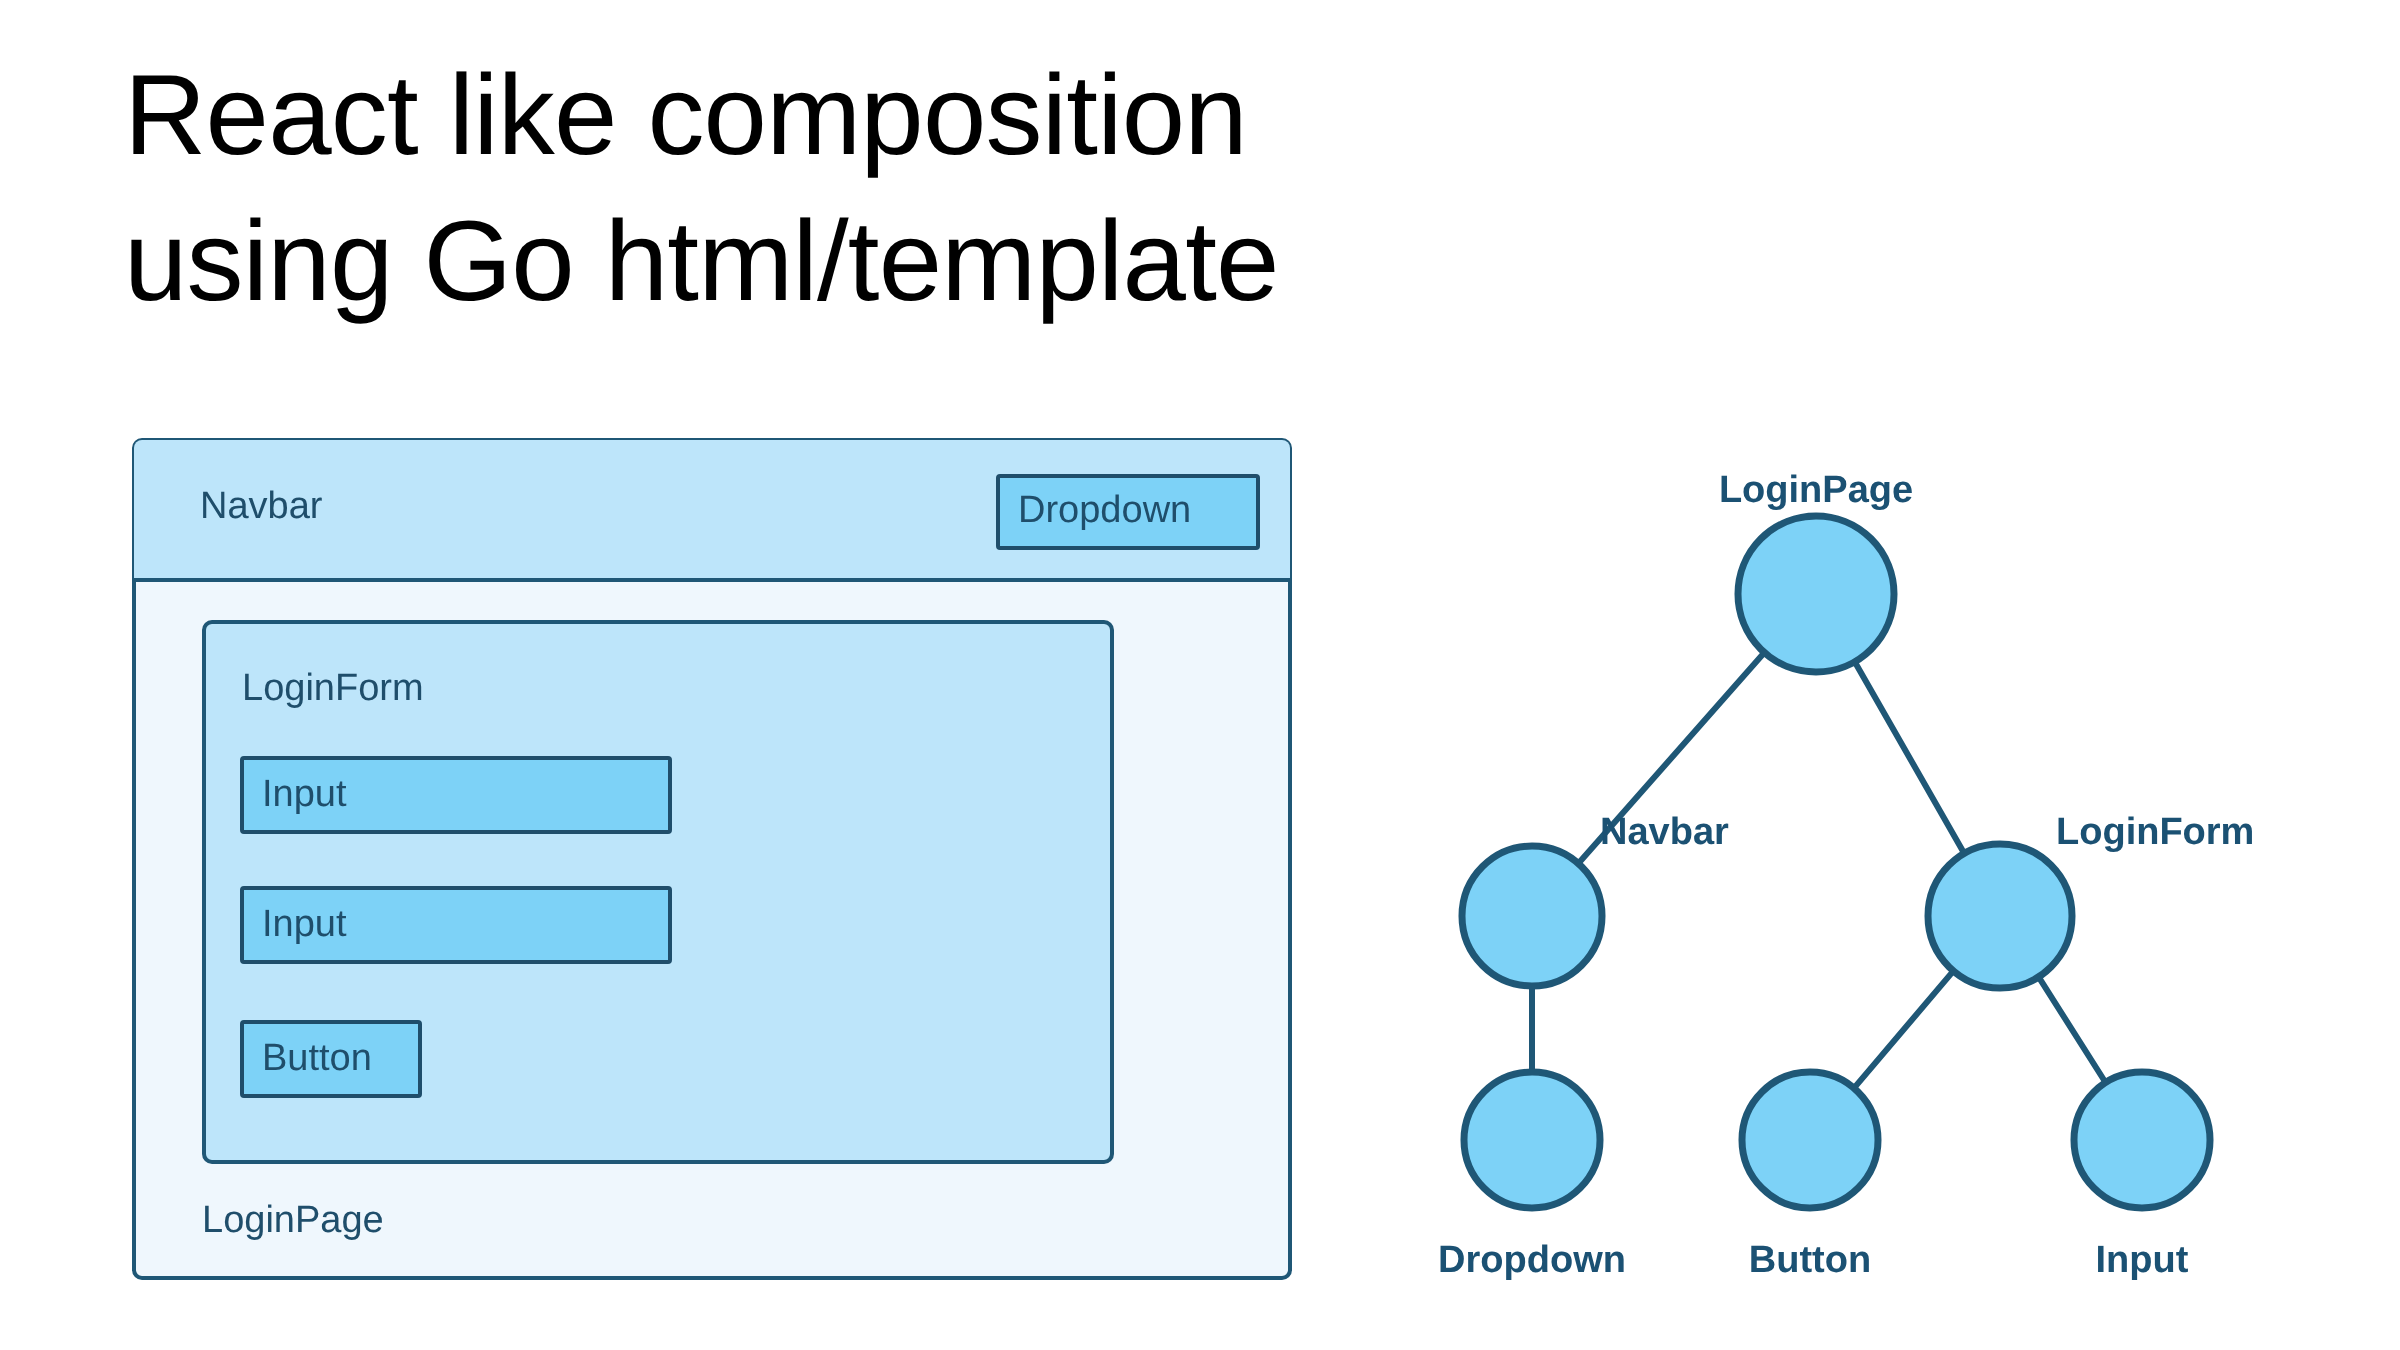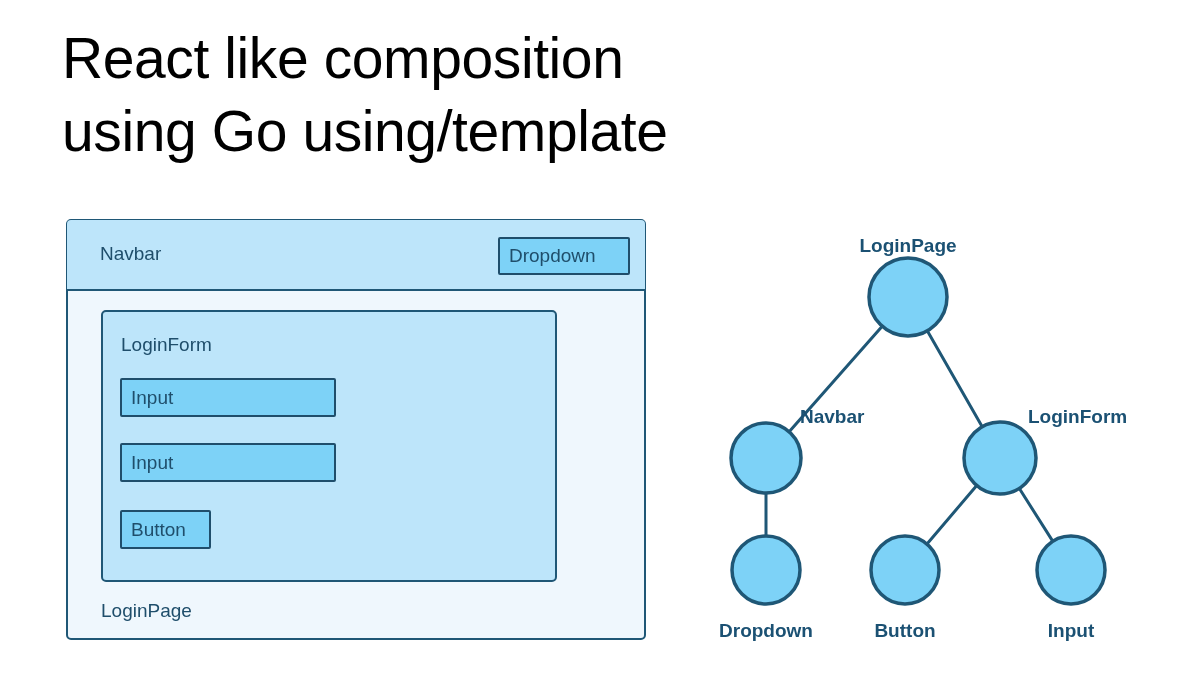--- a/index.html
+++ b/index.html
@@ -150,21 +150,21 @@
     font-size: 19px;
     font-weight: bold;
     color: #1b5173;
     white-space: nowrap;
   }
 </style>
 </head>
 <body>
 
 <div id="slide-title">React like composition
-using Go using/template</div>
+using Go html/template</div>
 
 <div id="mockup">
 
   <div id="mockup-navbar">
     <span id="mockup-navbar-label">Navbar</span>
 
     <div id="mockup-dropdown">
       <span id="mockup-dropdown-label">Dropdown</span>
     </div>
   </div>

